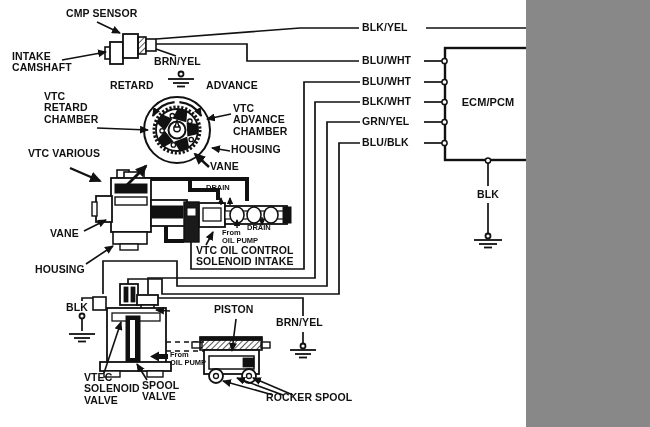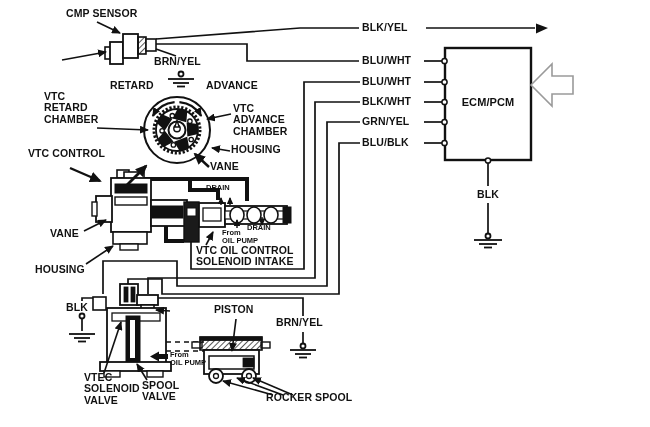--- a/index.html
+++ b/index.html
@@ -1,17 +1,17 @@
 <!DOCTYPE html>
 <html style="--line: #111111; --bg: #ffffff; --gray: #9a9a9a;"><head>
 <meta charset="utf-8">
 <style>
   :root{ --line:#111111; --bg:#ffffff; --gray:#9a9a9a; }
   html,body{margin:0;padding:0;background:#888;}
-  #stage{position:relative;width:650px;height:427px;background:var(--bg);overflow:hidden;
+  #stage{position:relative;width:526px;height:427px;background:var(--bg);overflow:hidden;
          font-family:"Liberation Sans",sans-serif;}
   svg{position:absolute;left:0;top:0;}
   .lbl{position:absolute;font-weight:bold;font-size:10.5px;line-height:1.08;
        letter-spacing:.1px;white-space:pre-line;color:var(--line);z-index:2;}
   .sm{font-size:7.5px;line-height:1.1;letter-spacing:0;}
   .ctr{text-align:center;}
 </style>
 </head>
 <body>
 
@@ -250,40 +250,42 @@
     <path d="M236,319 L232,351" stroke-width="1.6" marker-end="url(#ah)"></path>
     <path d="M147,380 L137,364" stroke-width="1.6" marker-end="url(#ah)"></path>
     <path d="M104,373 L121,322" stroke-width="1.6" marker-end="url(#ah)"></path>
     <path d="M273,395 L223,381" stroke-width="1.6" marker-end="url(#ah)"></path>
     <path d="M283,395 L237,378" stroke-width="1.6" marker-end="url(#ah)"></path>
     <path d="M293,395 L253,378" stroke-width="1.6" marker-end="url(#ah)"></path>
   </g>
 </svg>
 
 <div class="lbl" style="left:66px;top:8px">CMP SENSOR</div>
+<div class="lbl" style="left:12px;top:51px">INTAKE
+CAMSHAFT</div>
 <div class="lbl" style="left:154px;top:56px">BRN/YEL</div>
 <div class="lbl" style="left:362px;top:22px">BLK/YEL</div>
 <div class="lbl" style="left:362px;top:55px">BLU/WHT</div>
 <div class="lbl" style="left:362px;top:76px">BLU/WHT</div>
 <div class="lbl" style="left:362px;top:96px">BLK/WHT</div>
 <div class="lbl" style="left:362px;top:116px">GRN/YEL</div>
 <div class="lbl" style="left:362px;top:137px">BLU/BLK</div>
 <div class="lbl ctr" style="left:445px;top:97px;width:86px;font-size:11px">ECM/PCM</div>
 <div class="lbl" style="left:477px;top:189px">BLK</div>
 <div class="lbl" style="left:110px;top:80px">RETARD</div>
 <div class="lbl" style="left:206px;top:80px">ADVANCE</div>
 <div class="lbl" style="left:44px;top:91px">VTC
 RETARD
 CHAMBER</div>
 <div class="lbl" style="left:233px;top:103px">VTC
 ADVANCE
 CHAMBER</div>
 <div class="lbl" style="left:231px;top:144px">HOUSING</div>
 <div class="lbl" style="left:210px;top:161px">VANE</div>
-<div class="lbl" style="left:28px;top:148px">VTC CONTROL</div>
+<div class="lbl" style="left:28px;top:148px">VTC VARIOUS</div>
 <div class="lbl" style="left:50px;top:228px">VANE</div>
 <div class="lbl" style="left:35px;top:264px">HOUSING</div>
 <div class="lbl sm" style="left:206px;top:184px">DRAIN</div>
 <div class="lbl sm" style="left:222px;top:229px">From
 OIL PUMP</div>
 <div class="lbl sm" style="left:247px;top:224px">DRAIN</div>
 <div class="lbl" style="left:196px;top:245px">VTC OIL CONTROL
 SOLENOID INTAKE</div>
 <div class="lbl" style="left:66px;top:302px">BLK</div>
 <div class="lbl" style="left:214px;top:304px">PISTON</div>

